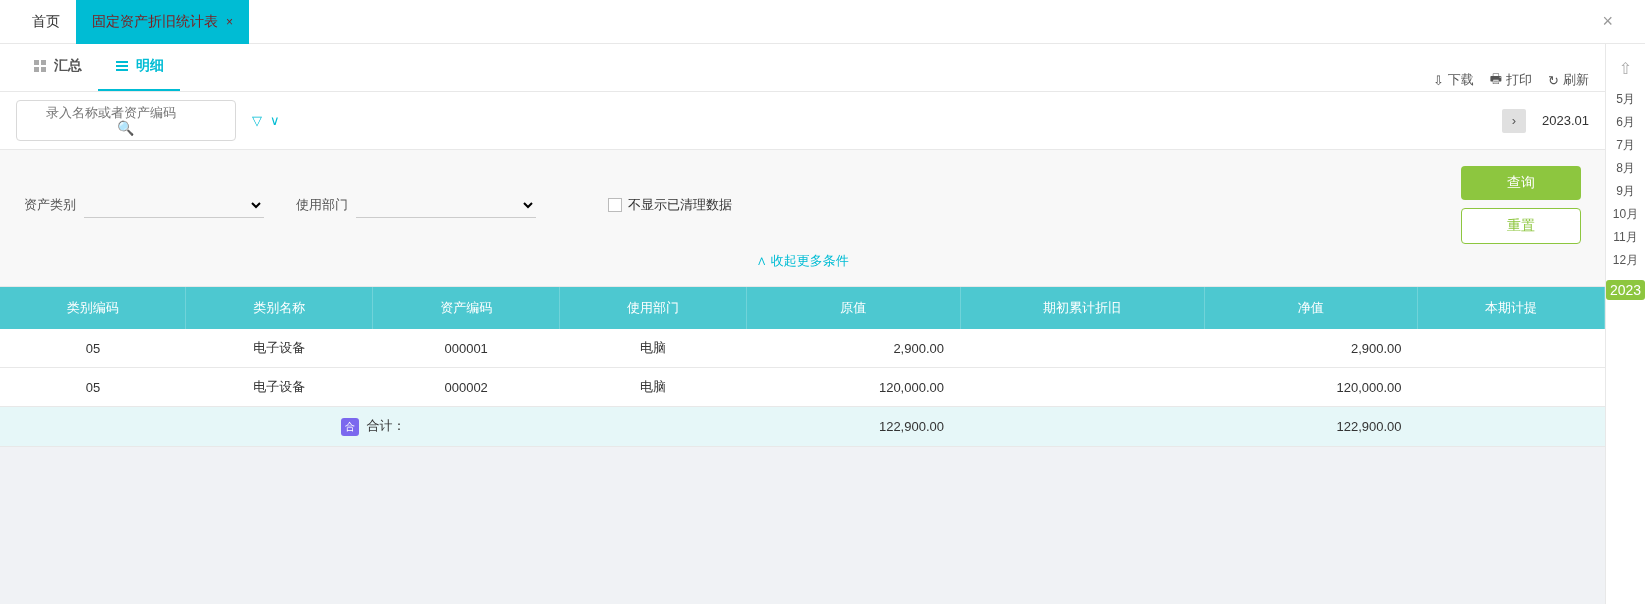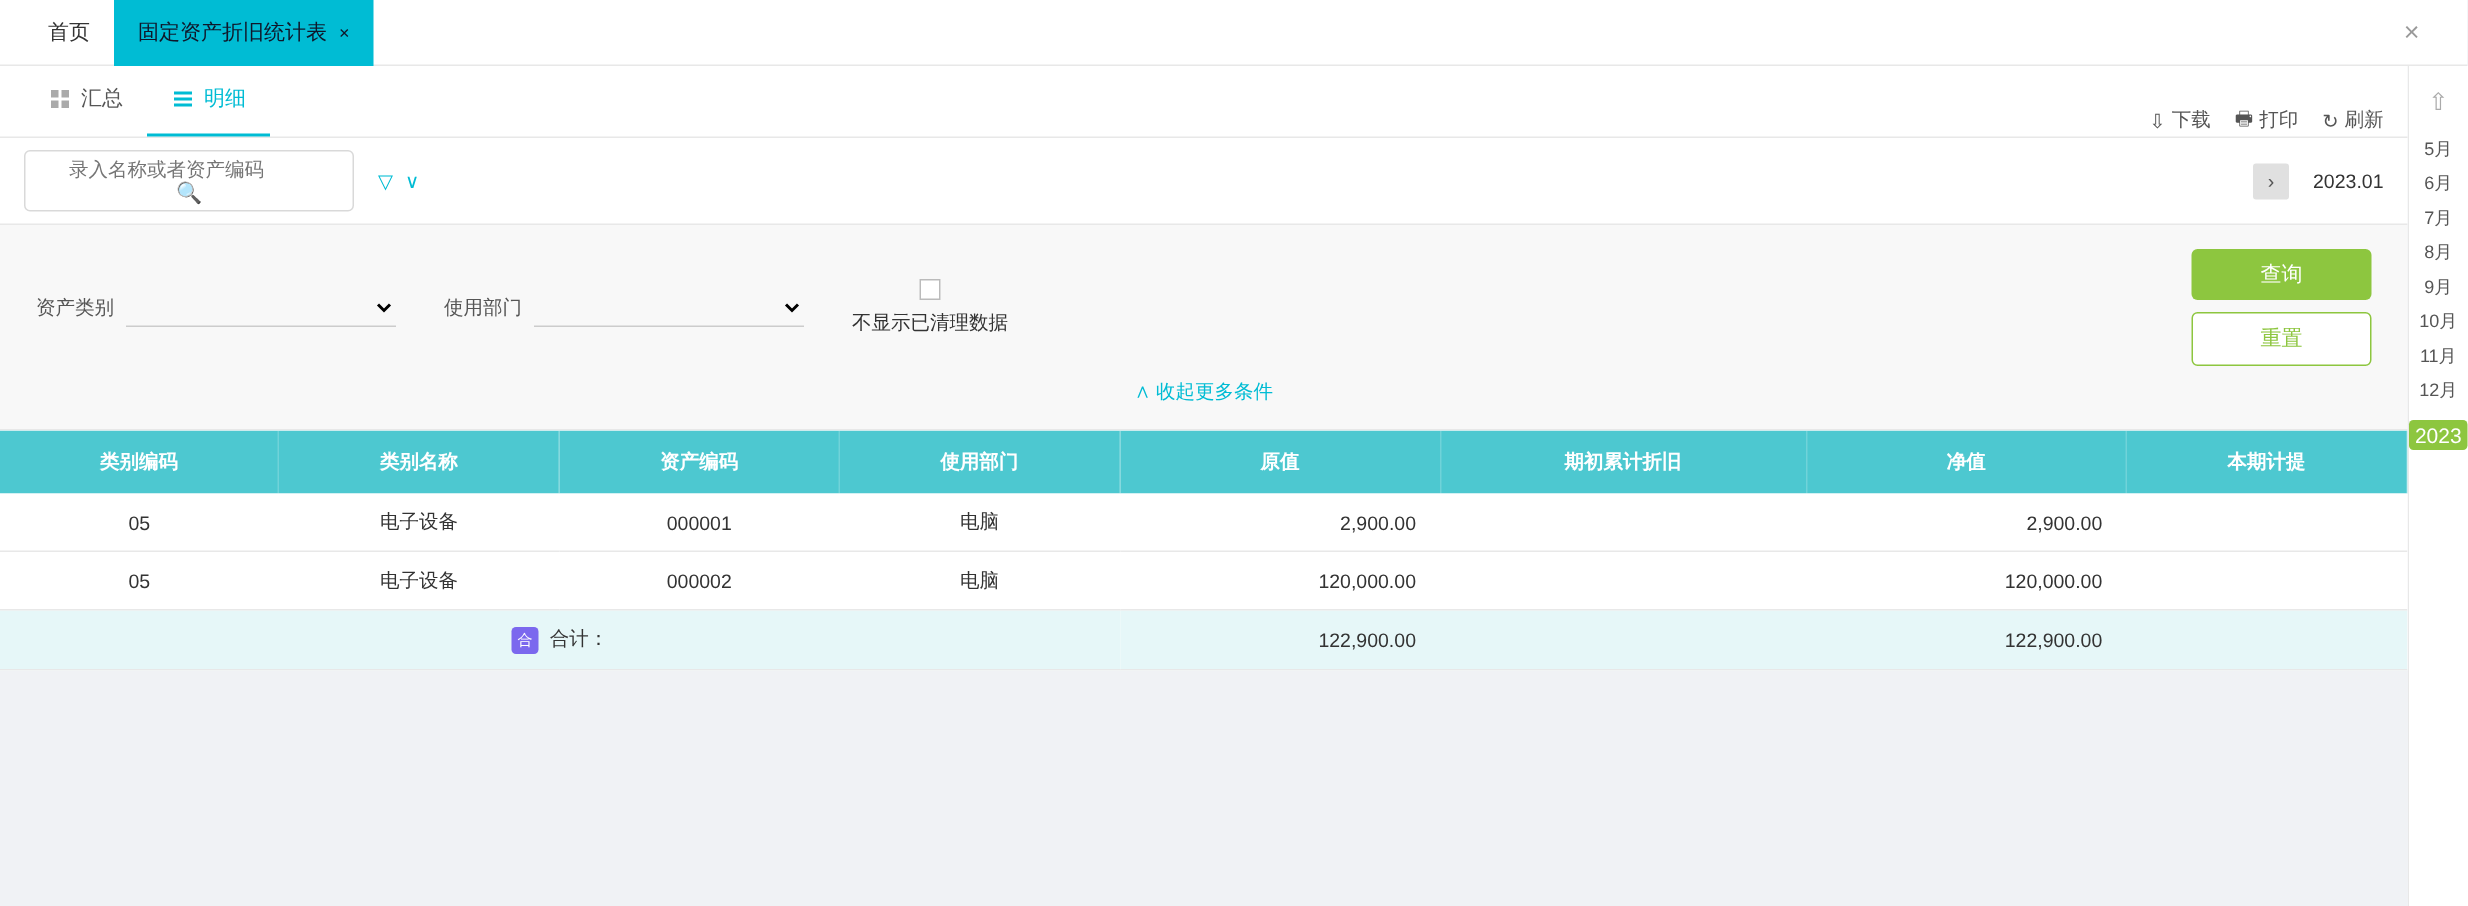--- a/index.html
+++ b/index.html
@@ -24,21 +24,21 @@
     .nav-home {
       color: #333;
       font-size: 14px;
       padding: 0 16px;
       cursor: pointer;
     }
     .nav-tab {
       display: flex;
       align-items: center;
       background: #00bcd4;
-      color: #0f172a;
+      color: #7f1d1d;
       height: 44px;
       padding: 0 16px;
       font-size: 14px;
       cursor: pointer;
       gap: 8px;
     }
     .nav-tab .close-icon {
       font-size: 12px;
       cursor: pointer;
     }
@@ -63,20 +63,21 @@
     .tab-item {
       display: flex;
       align-items: center;
       gap: 6px;
       padding: 0 16px;
       height: 48px;
       cursor: pointer;
       color: #555;
       font-size: 14px;
       border-bottom: 2px solid transparent;
+      font-weight: bold;
     }
     .tab-item.active {
       color: #00bcd4;
       border-bottom: 2px solid #00bcd4;
     }
     .tab-icon {
       width: 16px;
       height: 16px;
       display: inline-flex;
       align-items: center;
@@ -187,21 +188,21 @@
       background: transparent;
       padding: 4px 8px;
       font-size: 13px;
       outline: none;
       cursor: pointer;
     }
     .filter-checkbox-wrap {
       display: flex;
       align-items: center;
       gap: 6px;
-      flex-direction: column;
+      margin-left: 40px;
     }
     .filter-checkbox {
       width: 14px;
       height: 14px;
       border: 1px solid #bbb;
       background: #fff;
     }
     .filter-checkbox-label {
       font-size: 13px;
       color: #333;
@@ -250,21 +251,21 @@
       border-collapse: collapse;
       font-size: 13px;
     }
     thead tr {
       background: #4dc8d0;
       color: #fff;
     }
     thead th {
       padding: 12px 16px;
       text-align: center;
-      font-weight: bold;
+      font-weight: normal;
       white-space: nowrap;
       border-right: 1px solid rgba(255,255,255,0.2);
     }
     tbody tr {
       background: #fff;
       border-bottom: 1px solid #e8e8e8;
     }
     tbody tr:last-child {
       background: #e6f7f8;
     }

